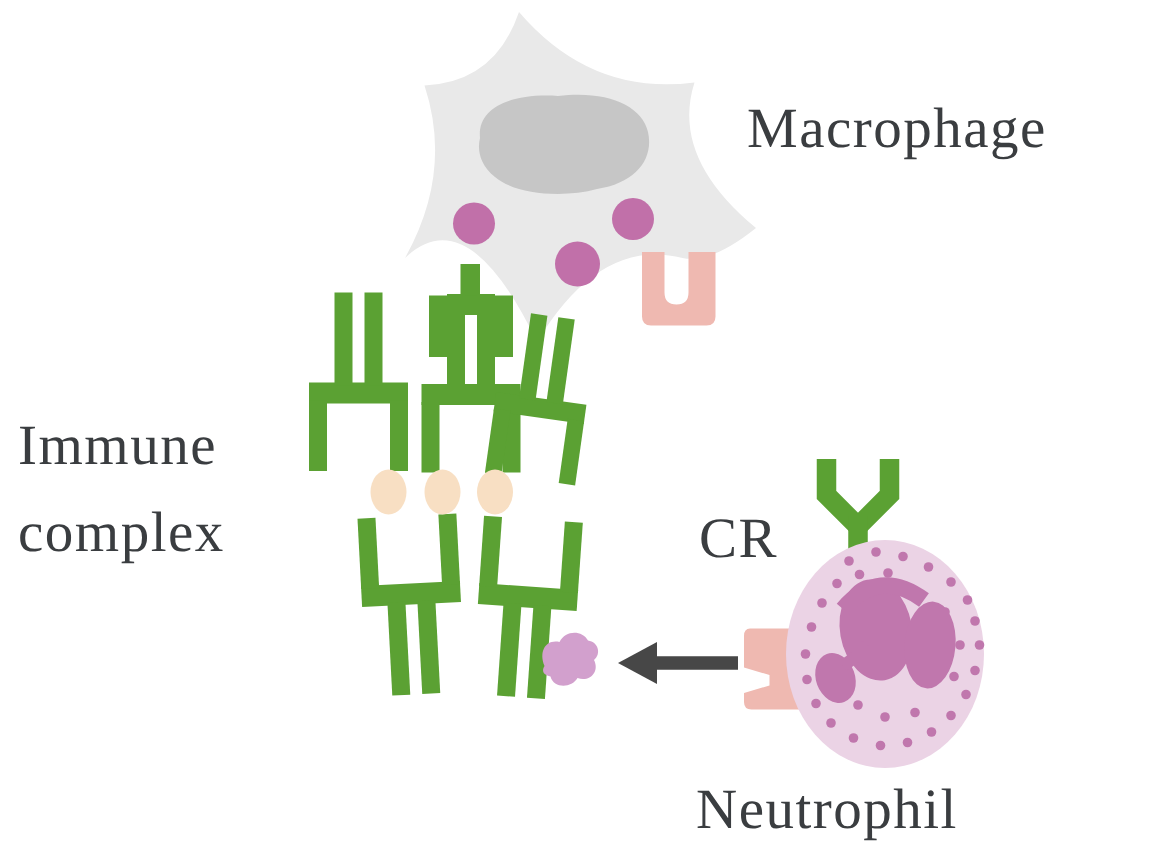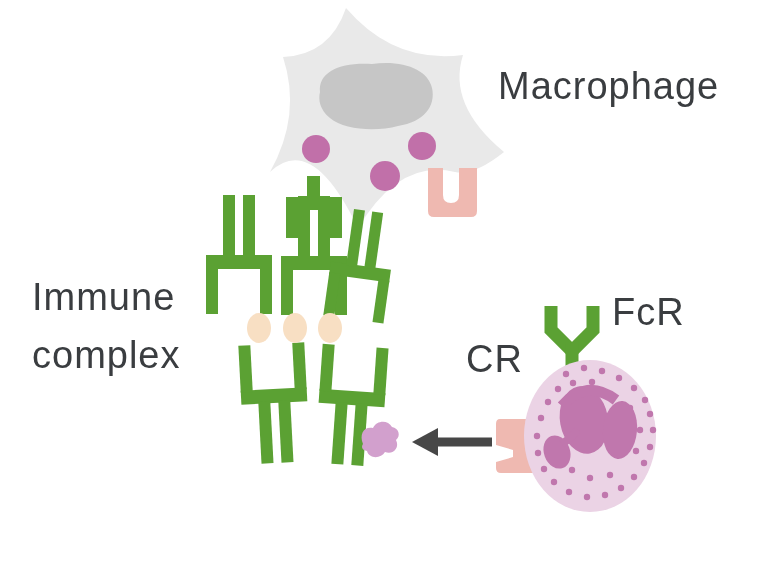--- a/index.html
+++ b/index.html
@@ -1,31 +1,31 @@
 <!DOCTYPE html>
 <html style="--background: #ffffff; --text: #3a3d40; --antibody-green: #5ba133; --macrophage-body: #e9e9e9; --macrophage-nucleus: #c6c6c6; --vesicle-purple: #c170a9; --receptor-pink: #efb9b1; --neutrophil-body: #ebd3e5; --neutrophil-nucleus: #c077ad; --antigen-peach: #f8dfc3; --c5a-purple: #d2a0cd; --arrow-gray: #474747;"><head>
 <meta charset="utf-8">
 <style>
   html,body{margin:0;padding:0;background:#fff;}
   .stage{
     position:relative;width:768px;height:571px;overflow:hidden;
     background:var(--background,#fff);
-    font-family:Liberation Sans, sans-serif;
+    font-family:Liberation Serif, serif;
   }
   .stage svg{position:absolute;left:0;top:0;}
   .label{
     position:absolute;
     color:var(--text,#3a3d40);
     font-size:38px;
     letter-spacing:1px;
     line-height:1.18;
     white-space:nowrap;
     user-select:none;
   }
-  .label--wrap{white-space:normal;width:185px;line-height:58px;margin-left:20px;}
+  .label--wrap{white-space:normal;width:185px;line-height:58px;}
 </style>
 </head>
 <body>
 
 <div class="stage">
 
   <svg width="768" height="571" viewBox="0 0 768 571">
     <defs>
 
       <g id="ab">
@@ -128,18 +128,18 @@
         <path style="fill:none;stroke:var(--neutrophil-nucleus);stroke-width:11" d="M562 406 Q586 378 616 400"></path>
         <path style="fill:none;stroke:var(--neutrophil-nucleus);stroke-width:8" d="M562 444 Q572 437 578 430"></path>
       </g>
     </g>
   </svg>
 
   <div class="label" style="left:498px;top:64px">Macrophage</div>
 
   <div class="label label--wrap" style="left:12px;top:268px">Immune complex</div>
 
-  <div class="label" style="left:612px;top:290px">FcR</div>
 
   <div class="label" style="left:466px;top:337px">CR</div>
 
 
+  <div class="label" style="left:464px;top:518px">Neutrophil</div>
 </div>
 
 </body></html>

